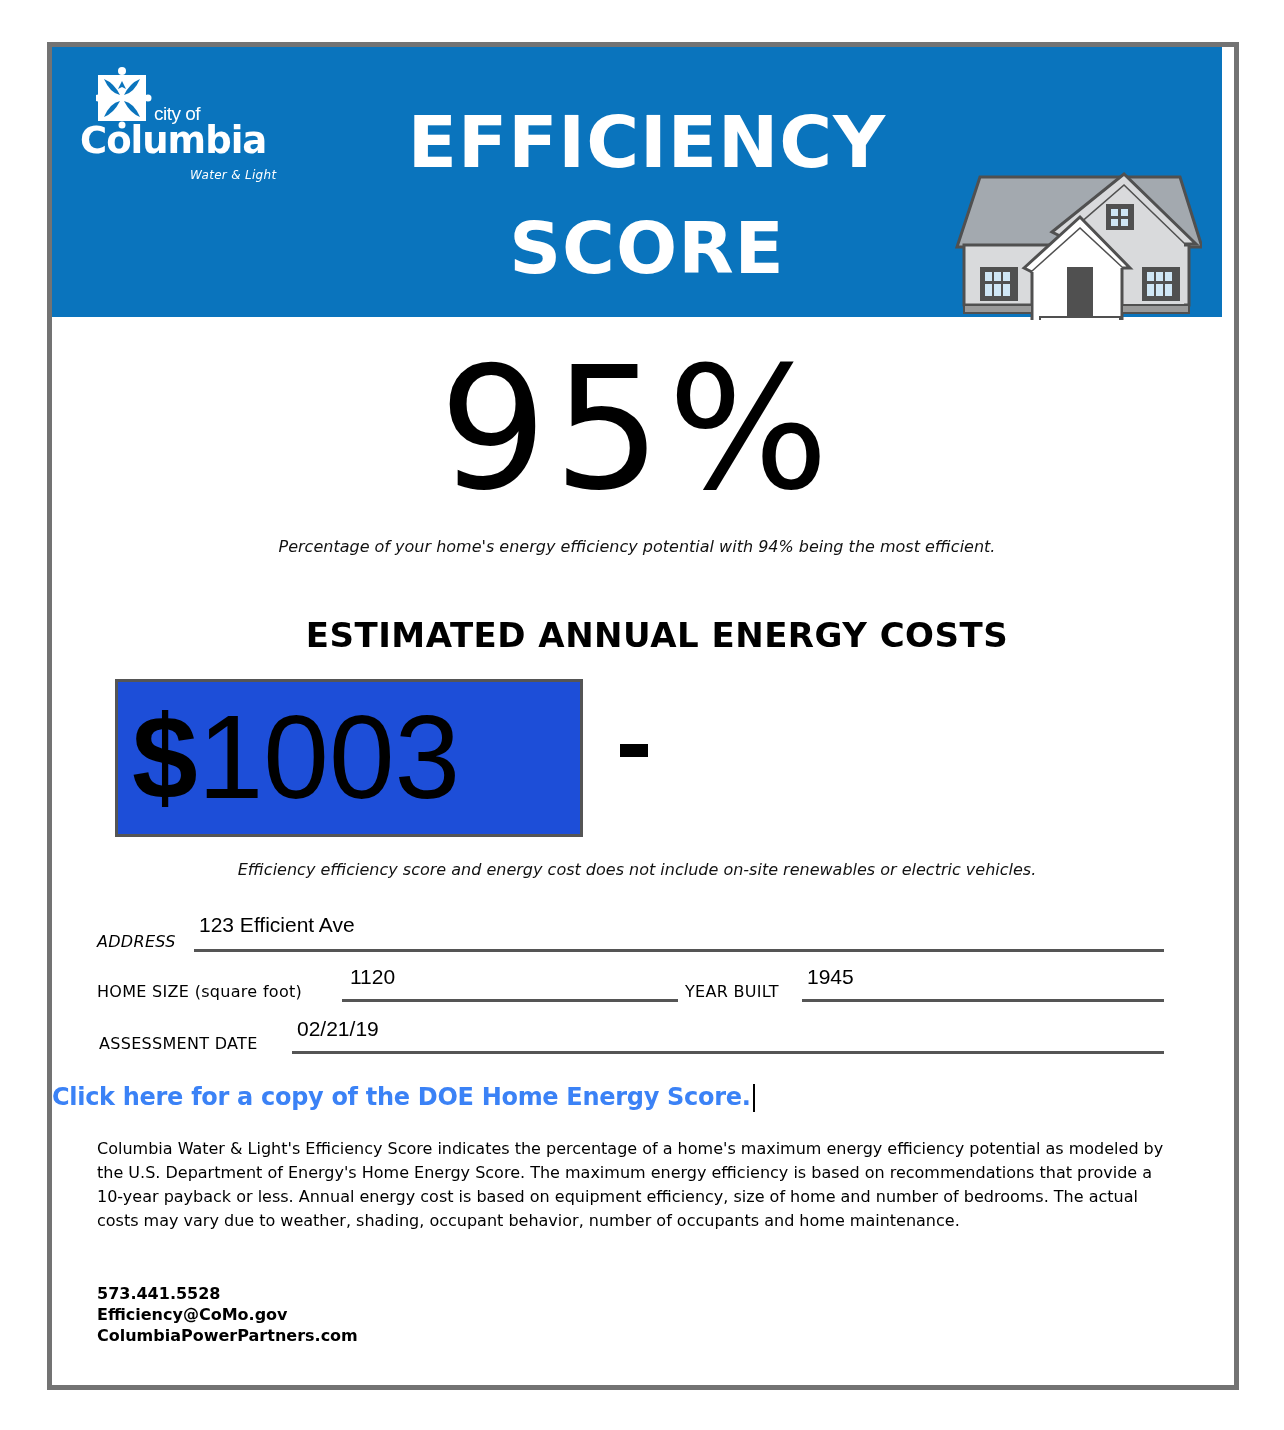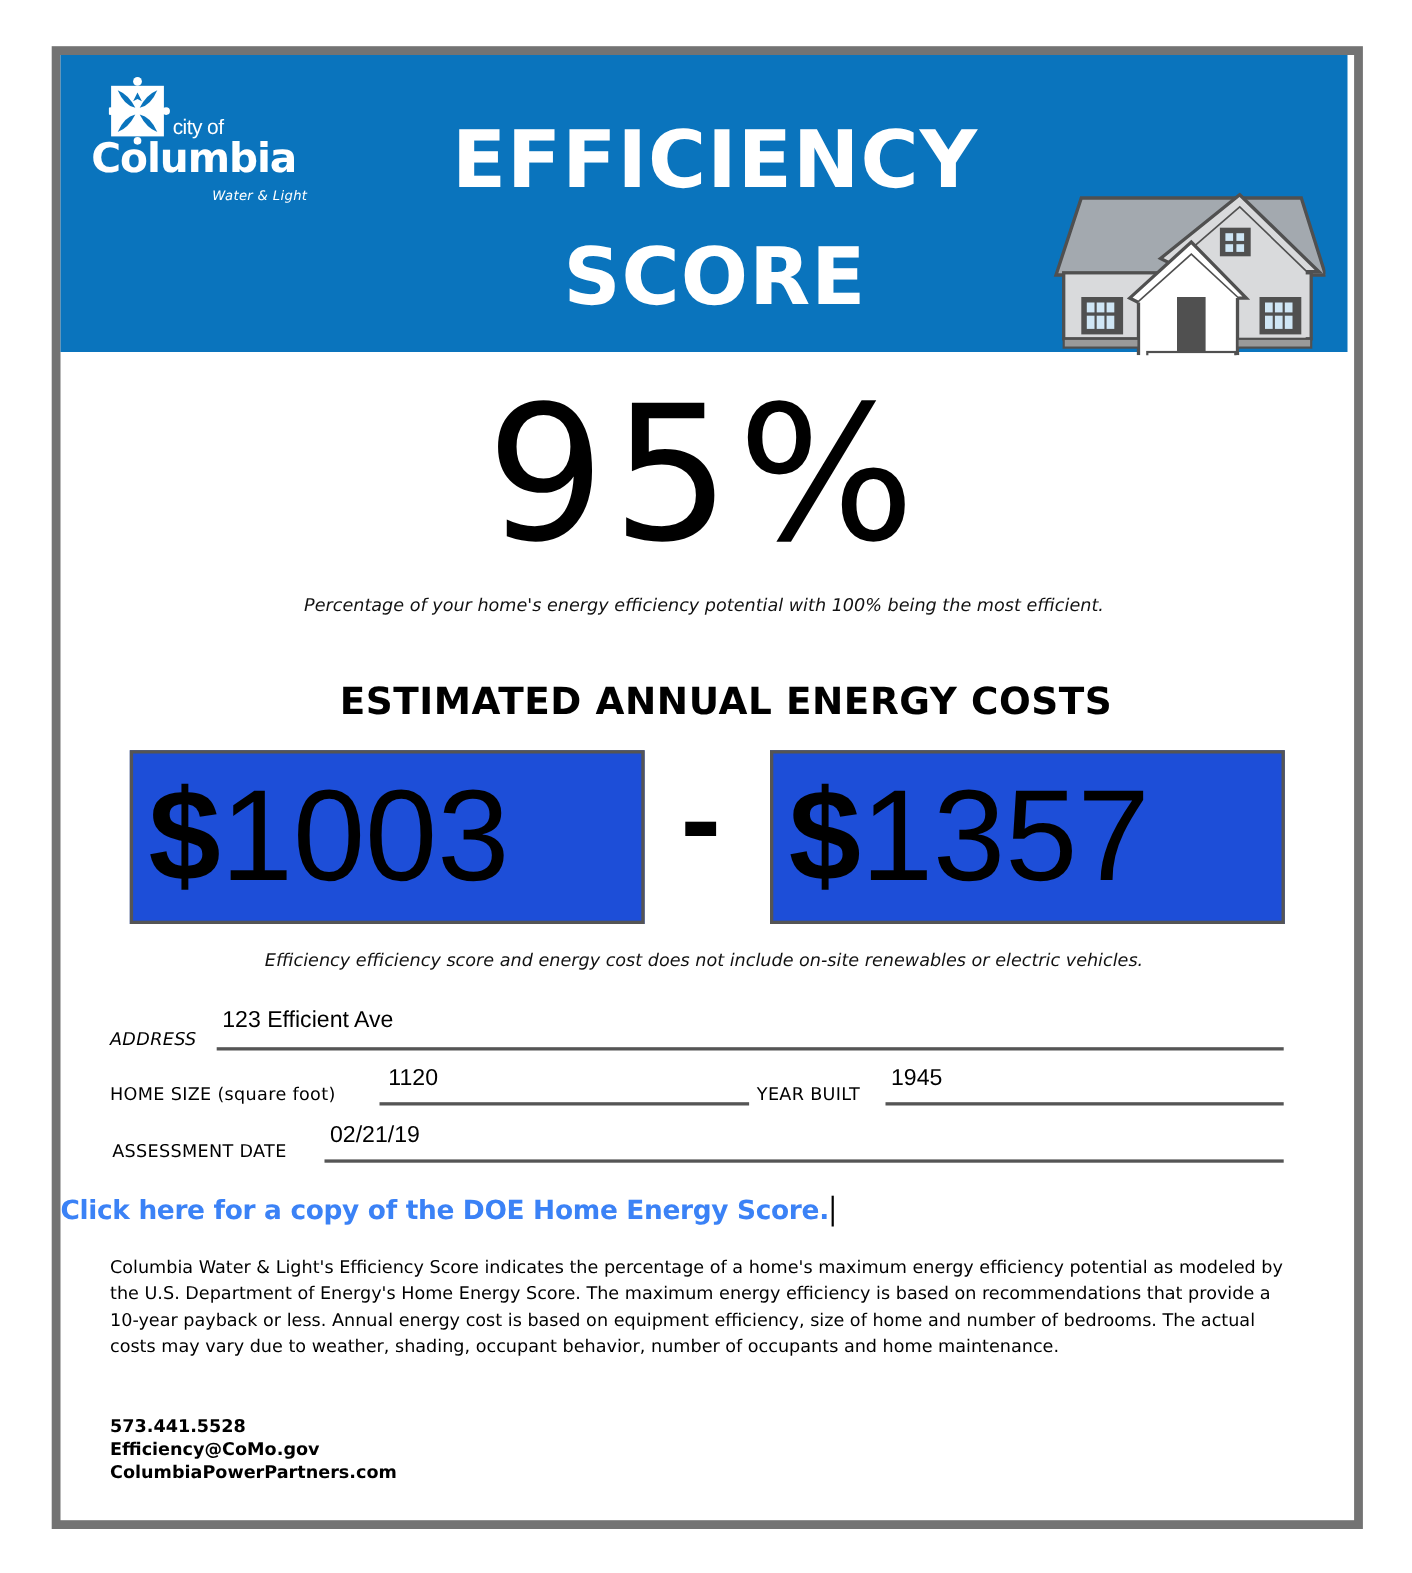--- a/index.html
+++ b/index.html
@@ -1,21 +1,21 @@
 <!DOCTYPE html>
 <html><head>
   <meta charset="utf-8">
   <style>
     * { box-sizing: border-box; margin: 0; padding: 0; }
     html, body { width: 1284px; height: 1430px; background: #ffffff; overflow: hidden; }
     body { position: relative; font-family: "DejaVu Sans", sans-serif; color: #000; }
 
     .frame {
       position: absolute; left: 47px; top: 42px; width: 1192px; height: 1348px;
-      border: 8px solid #737373; background: #ffffff;
+      border: 5px solid #737373; background: #ffffff;
     }
     .header {
       position: absolute; left: 0; top: 0; width: 1170px; height: 270px;
       background: #0a74bd;
     }
     .logo { position: absolute; left: 28px; top: 20px; width: 230px; height: 120px; }
     .logo svg { position: absolute; left: 16px; top: 0; }
     .logo .cityof {
       position: absolute; left: 74px; top: 36px; color: #fff;
       font-family: "Liberation Sans", sans-serif; font-size: 19px; letter-spacing: -0.5px;
@@ -158,31 +158,28 @@
       <rect x="195" y="100" width="7" height="9" fill="#cfe6f5"></rect>
       <rect x="204" y="100" width="7" height="9" fill="#cfe6f5"></rect>
       <rect x="213" y="100" width="7" height="9" fill="#cfe6f5"></rect>
       <rect x="195" y="112" width="7" height="12" fill="#cfe6f5"></rect>
       <rect x="204" y="112" width="7" height="12" fill="#cfe6f5"></rect>
       <rect x="213" y="112" width="7" height="12" fill="#cfe6f5"></rect>
     </svg>
   </div>
 
   <div class="score">95%</div>
-  <div class="score-caption">Percentage of your home's energy efficiency potential with 100% being the most efficient.</div>
+  <div class="score-caption">Percentage of your home's energy efficiency potential with 94% being the most efficient.</div>
 
   <div class="costs-heading">ESTIMATED ANNUAL ENERGY COSTS</div>
 
   <div class="cost-box cost-low">
     <span class="dollar">$</span><span>1003</span>
   </div>
   <div class="dash"></div>
-  <div class="cost-box cost-high">
-    <span class="dollar">$</span><span>1357</span>
-  </div>
 
   <div class="cost-note">Efficiency efficiency score and energy cost does not include on-site renewables or electric vehicles.</div>
 
   <span class="field-label" style="left:45px; top:885px;font-style:italic;">ADDRESS</span>
   <span class="field-value" style="left:147px; top:866px;">123 Efficient Ave</span>
   <div class="field-line" style="left:142px; top:902px; width:970px;"></div>
 
   <span class="field-label" style="left:45px; top:935px;">HOME SIZE (square foot)</span>
   <span class="field-value" style="left:298px; top:918px;">1120</span>
   <div class="field-line" style="left:290px; top:952px; width:336px;"></div>

